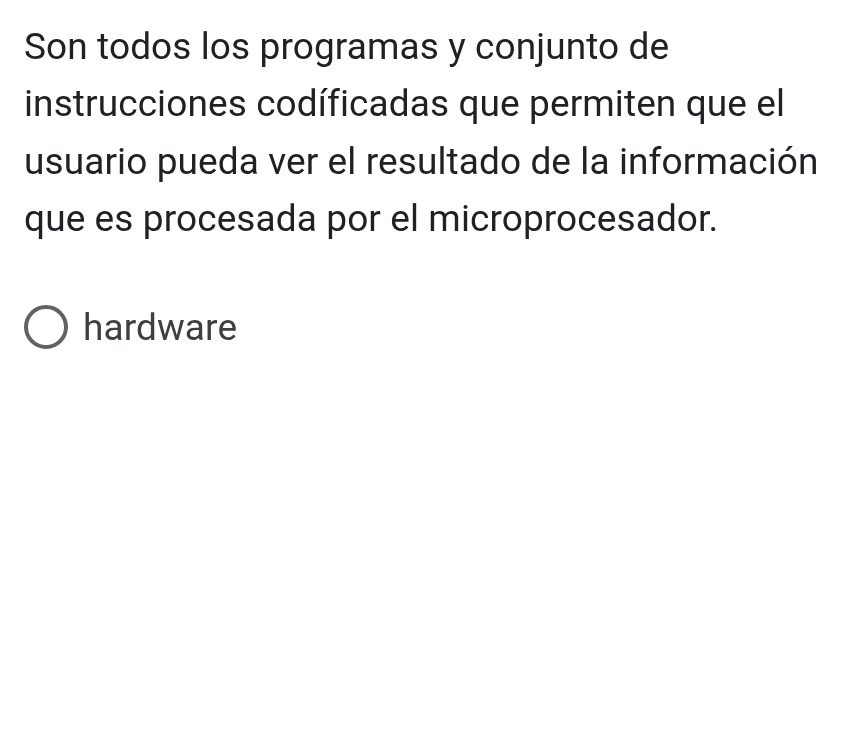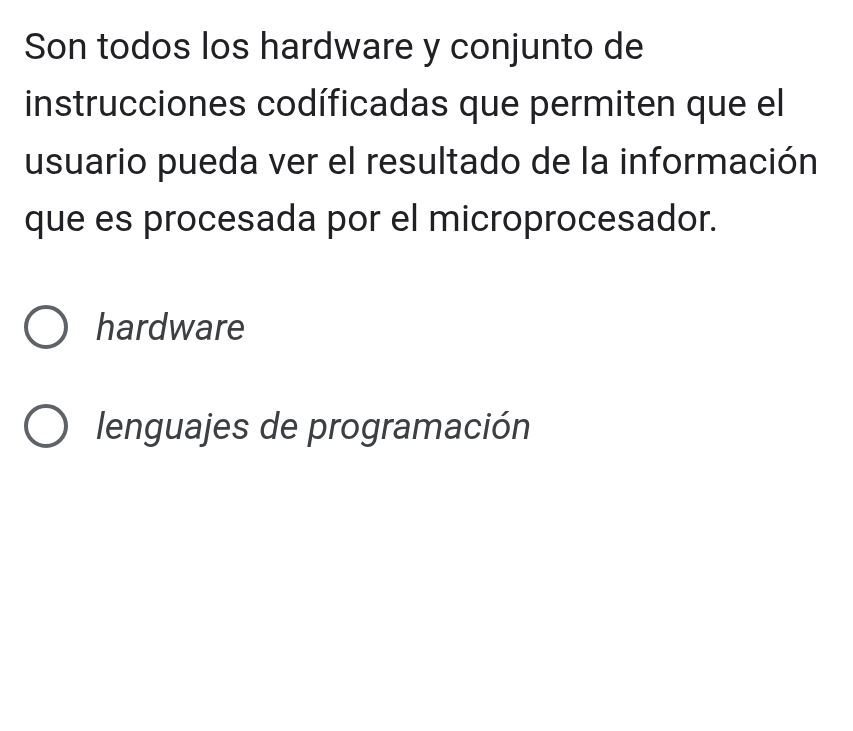--- a/index.html
+++ b/index.html
@@ -24,50 +24,45 @@
       font-weight: 400;
     }
     .options {
       display: flex;
       flex-direction: column;
       gap: 55px;
     }
     .option-row {
       display: flex;
       align-items: center;
-      gap: 28px;
+      gap: 15px;
       cursor: pointer;
-      font-style: italic;
     }
     .radio-circle {
       width: 44px;
       height: 44px;
       border: 4px solid #5f6368;
       border-radius: 50%;
       flex-shrink: 0;
       background: #ffffff;
     }
     .option-label {
       font-size: 37px;
       color: #3c4043;
       font-weight: 400;
       letter-spacing: 0.1px;
     }
   </style>
 </head>
 <body>
 
-<div class="question-text">Son todos los hardware y conjunto de instrucciones codíficadas que permiten que el usuario pueda ver el resultado de la información que es procesada por el microprocesador.</div>
+<div class="question-text">Son todos los programas y conjunto de instrucciones codíficadas que permiten que el usuario pueda ver el resultado de la información que es procesada por el microprocesador.</div>
 
 <div class="options">
 
   <label class="option-row">
     <span class="radio-circle"></span>
     <span class="option-label">hardware</span>
   </label>
 
 
-  <label class="option-row">
-    <span class="radio-circle"></span>
-    <span class="option-label">lenguajes de programación</span>
-  </label>
 
 </div>
 
 </body></html>

